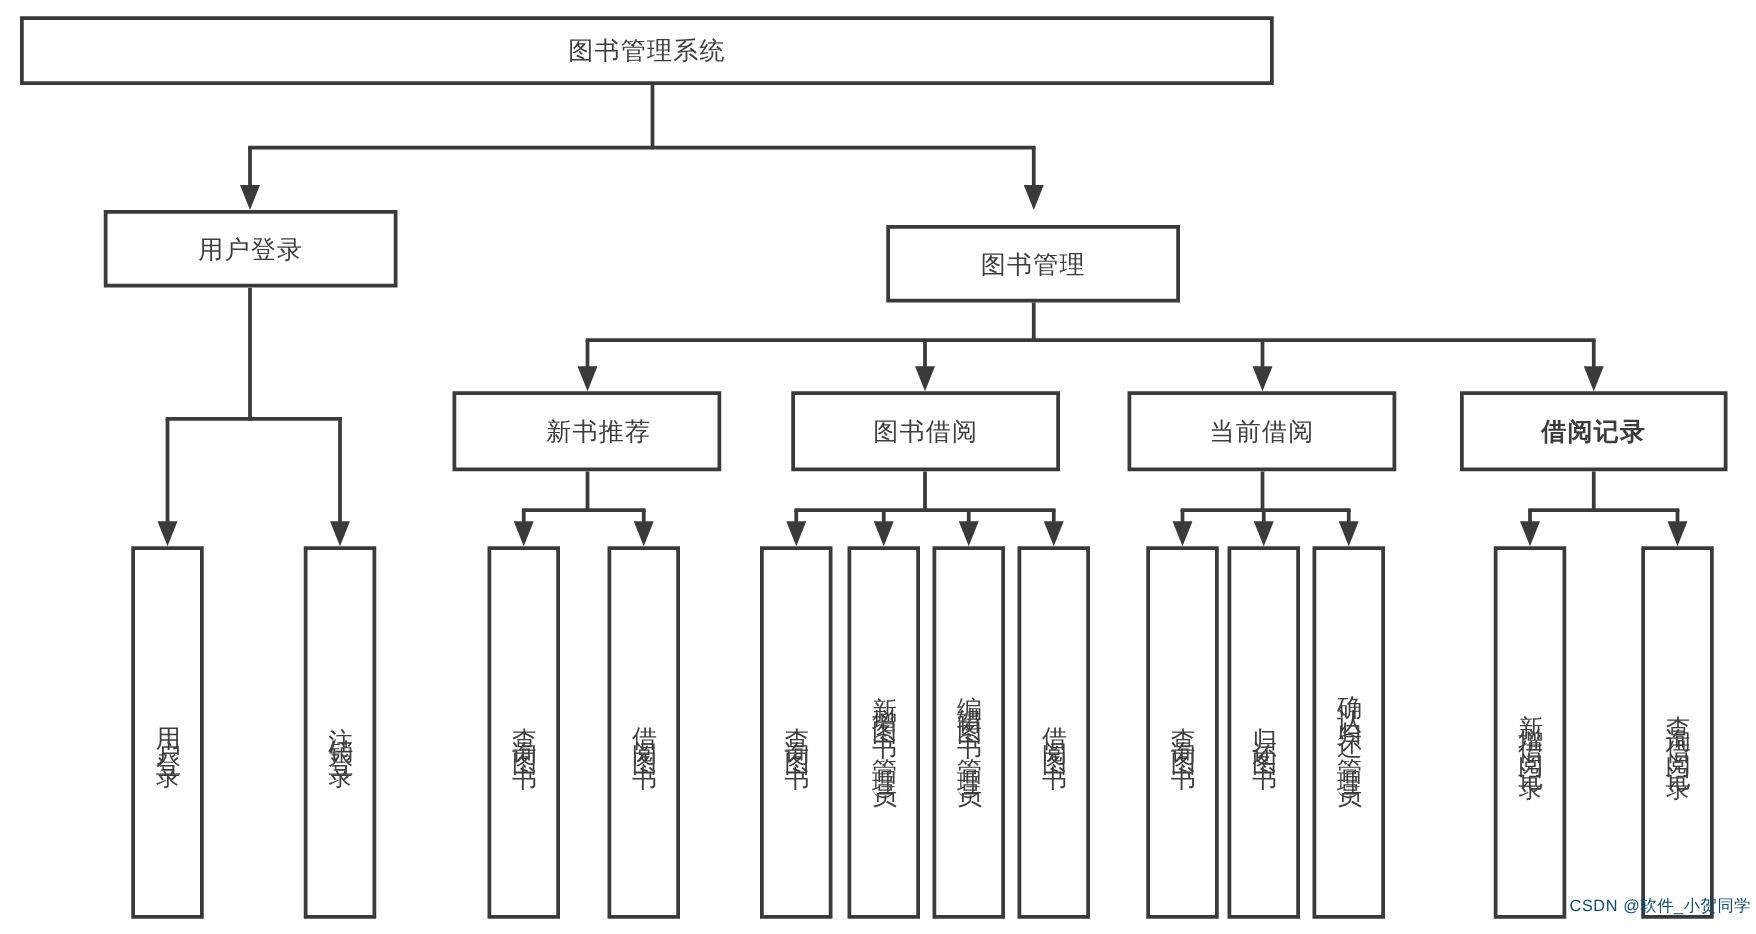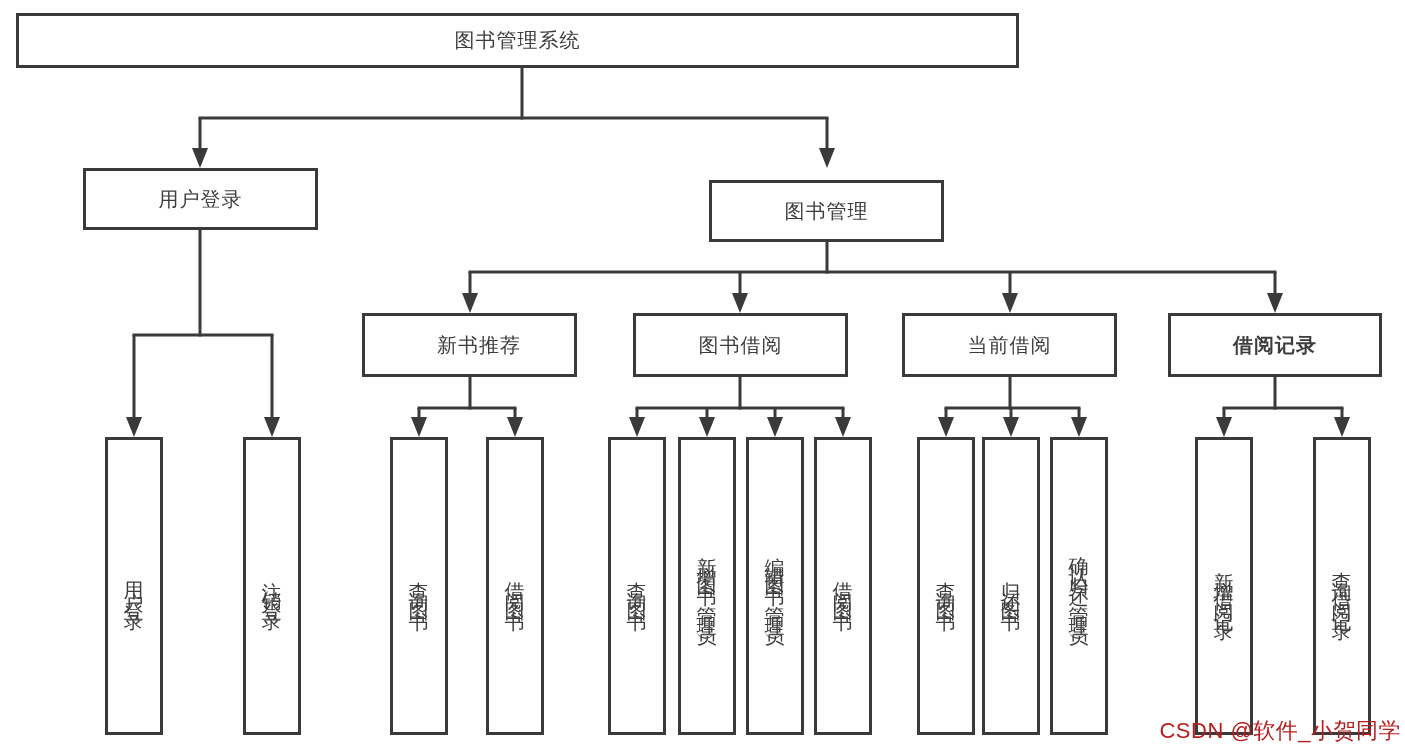--- a/index.html
+++ b/index.html
@@ -63,22 +63,22 @@
   .leaf.p8  { left: 814px; }
   .leaf.p9  { left: 917px; }
   .leaf.p10 { left: 982px; }
   .leaf.p11 { left: 1050px; }
   .leaf.p12 { left: 1195px; }
   .leaf.p13 { left: 1313px; }
   .watermark {
     position: absolute;
     right: 4px;
     top: 716px;
-    font-size: 22px;
-    color: #b91c1c;
+    font-size: 13px;
+    color: #0c4a6e;
     letter-spacing: 0.5px;
     white-space: nowrap;
   }
   svg line    { stroke: #3a3a3a; stroke-width: 3; }
   svg polygon { fill: #3a3a3a; }
 </style>
 </head>
 <body>
 
 <div id="canvas">

